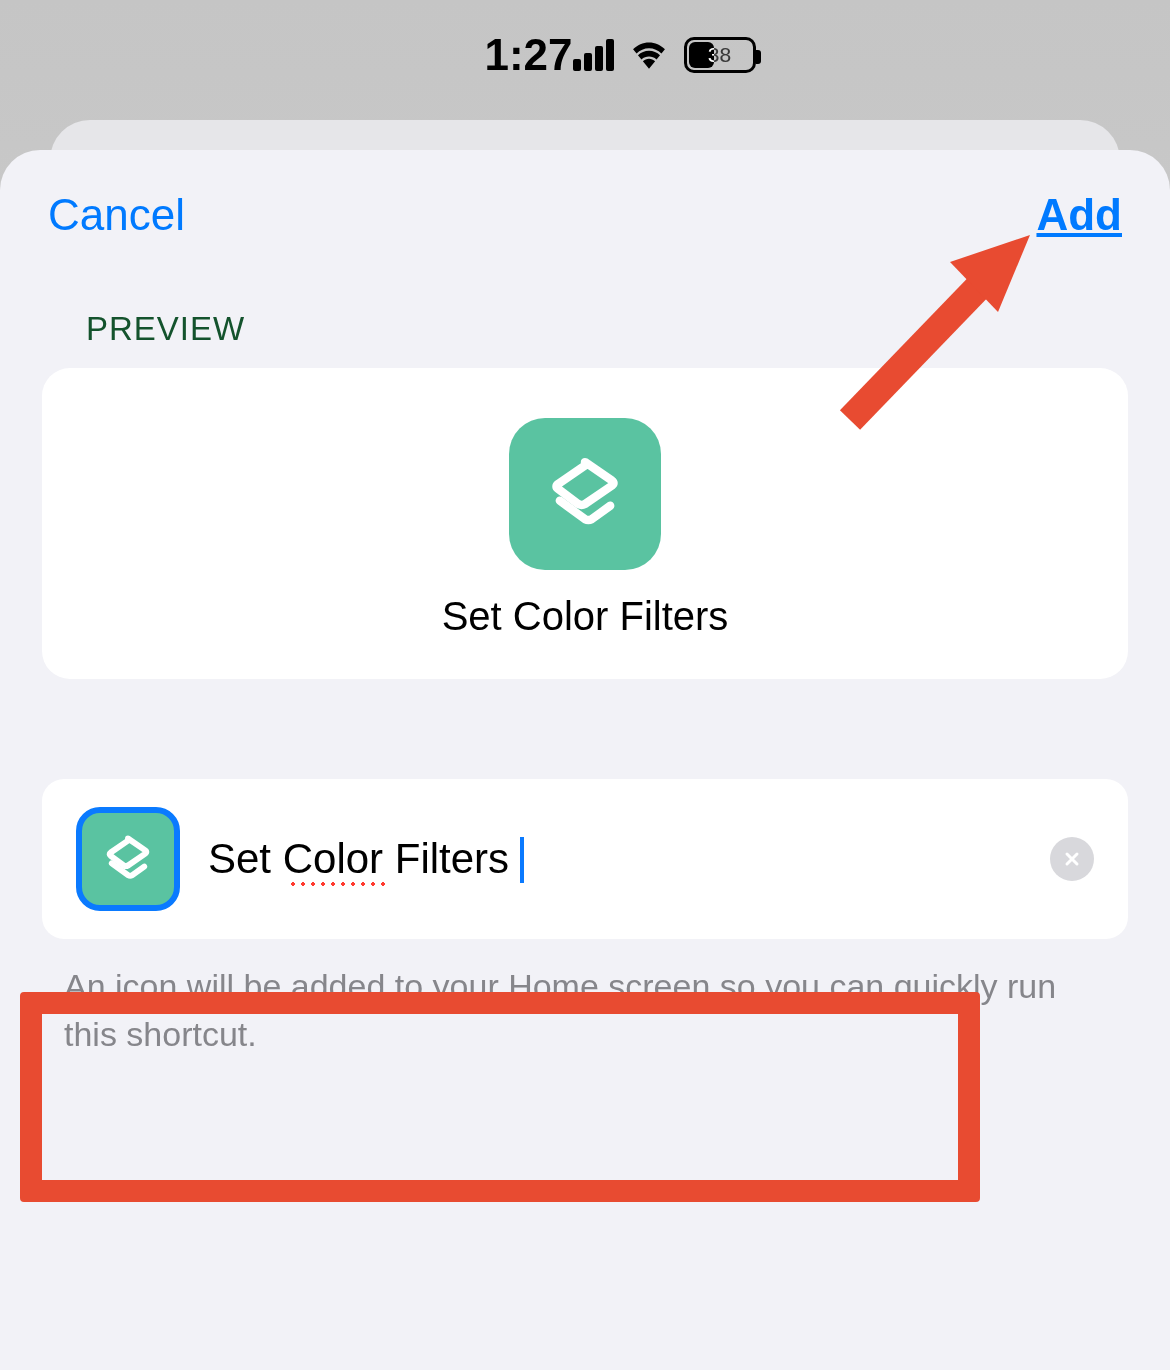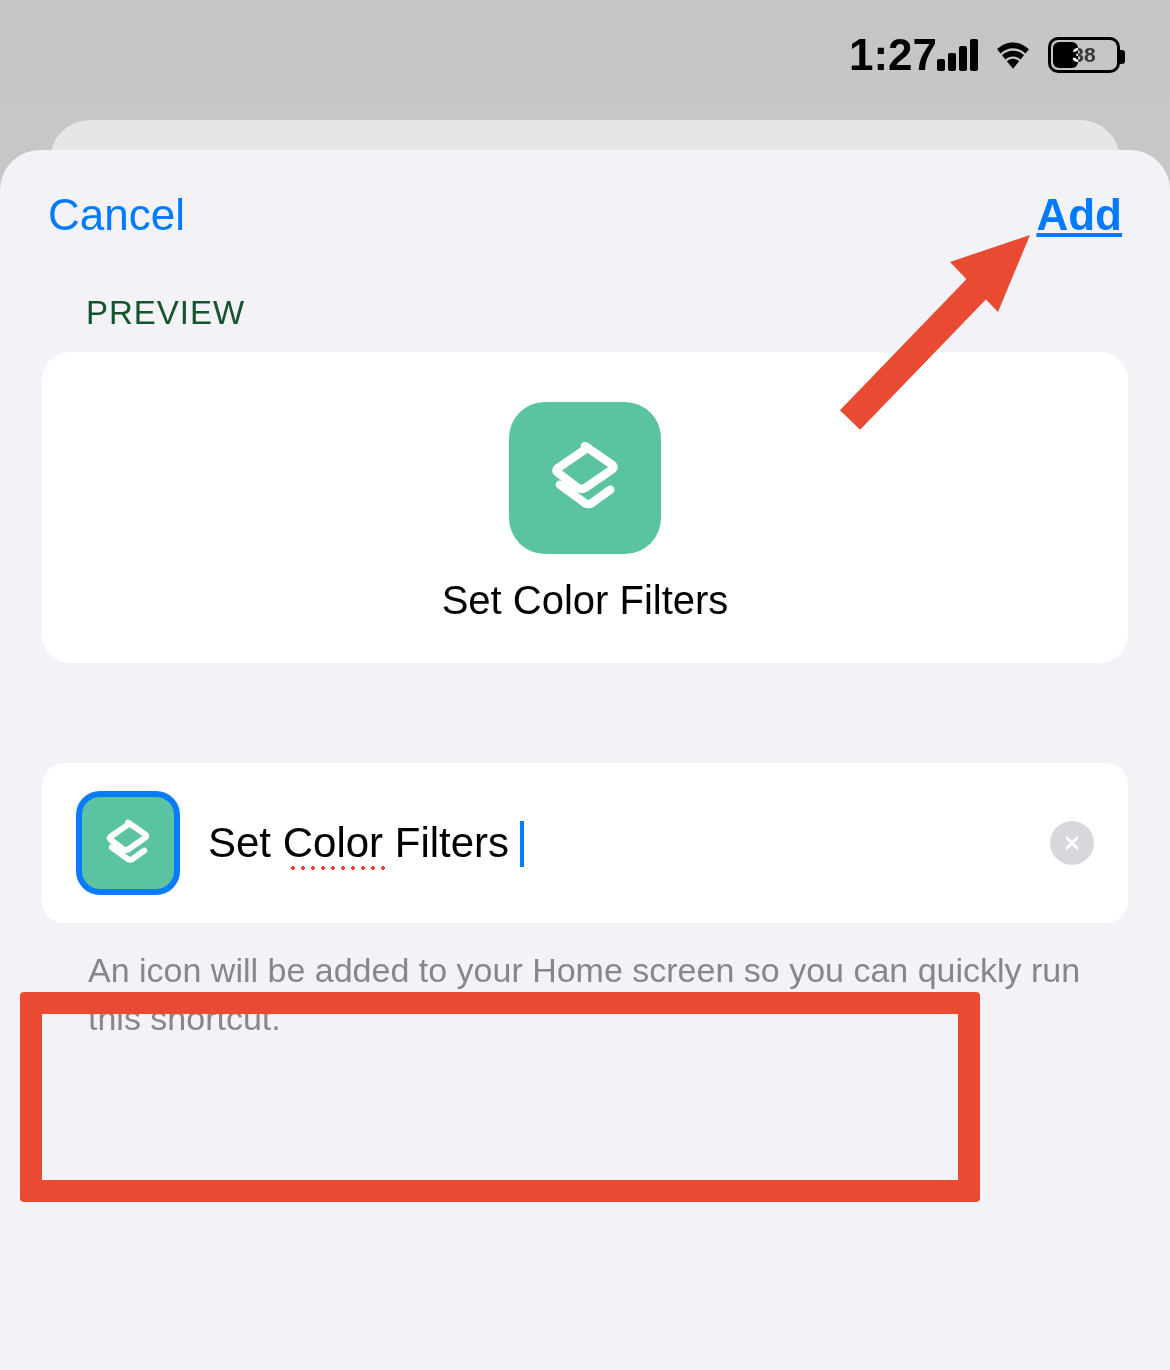--- a/index.html
+++ b/index.html
@@ -8,21 +8,21 @@
     height: 1370px;
     background: linear-gradient(#c5c5c5, #d8d8d8);
     font-family: -apple-system, BlinkMacSystemFont, "Segoe UI", Helvetica, Arial, sans-serif;
     overflow: hidden;
     position: relative;
   }
   .status-bar {
     height: 120px;
     display: flex;
     align-items: center;
-    justify-content: flex-end;
+    justify-content: center;
     padding: 0 50px 10px 120px;
   }
   .status-time {
     font-size: 44px;
     font-weight: 700;
     color: #000;
   }
   .status-right {
     display: flex;
     align-items: center;
@@ -44,21 +44,21 @@
   .battery-icon::after{
     content:""; position:absolute; right:-8px; top:10px;
     width:5px; height:14px; background:#000; border-radius:0 3px 3px 0;
   }
   .battery-fill{
     position:absolute; left:2px; top:2px; bottom:2px;
     width: 38%; background:#000; border-radius:6px;
   }
   .battery-text{
     position:absolute; width:100%; text-align:center;
-    font-size:21px; font-weight:700; color:#fff; z-index:2;
+    font-size:21px; font-weight:400; color:#fff; z-index:2;
     mix-blend-mode: difference;
   }
 
   .sheet-back {
     position: absolute;
     top: 120px; left: 50px; right: 50px;
     height: 40px;
     background: #e6e6e9;
     border-radius: 40px 40px 0 0;
   }
@@ -68,21 +68,21 @@
     top: 150px; left: 0; right: 0; bottom: 0;
     background: #f2f2f7;
     border-radius: 40px 40px 0 0;
     padding: 40px 0 0 0;
   }
 
   .nav {
     display: flex;
     justify-content: space-between;
     padding: 0 48px;
-    margin-bottom: 54px;
+    margin-bottom: 70px;
   }
   .nav-btn {
     font-size: 44px;
     color: #007aff;
     background: none; border: none;
     cursor: pointer;
     font-family: inherit;
   }
   .nav-btn.add { font-weight: 700; text-decoration: underline; }
 
@@ -172,21 +172,20 @@
     cursor: pointer;
     flex-shrink: 0;
   }
   .clear-btn svg { width: 20px; height: 20px; }
 
   .footer-text {
     font-size: 34px;
     color: #86868b;
     padding: 24px 86px 0 64px;
     line-height: 1.4;
-    margin-left: 24px;
   }
 
   .annotation-arrow {
     position: absolute;
     top: 70px; right: 130px;
     pointer-events: none;
   }
   .annotation-box {
     position: absolute;
     top: 842px; left: 20px;

